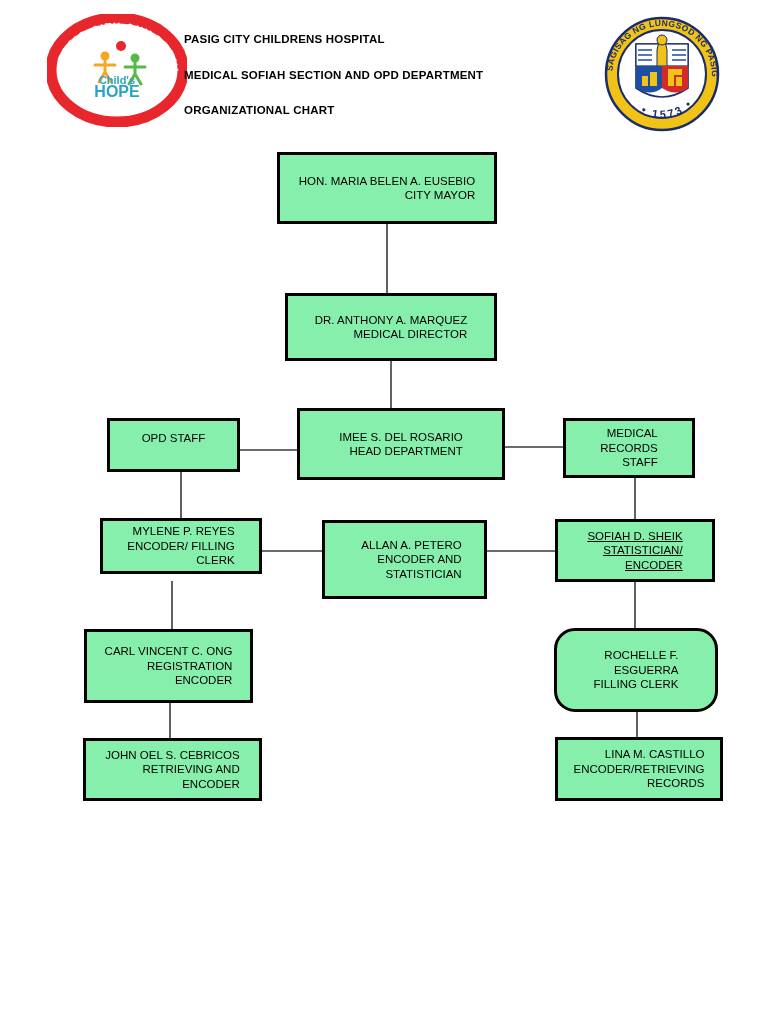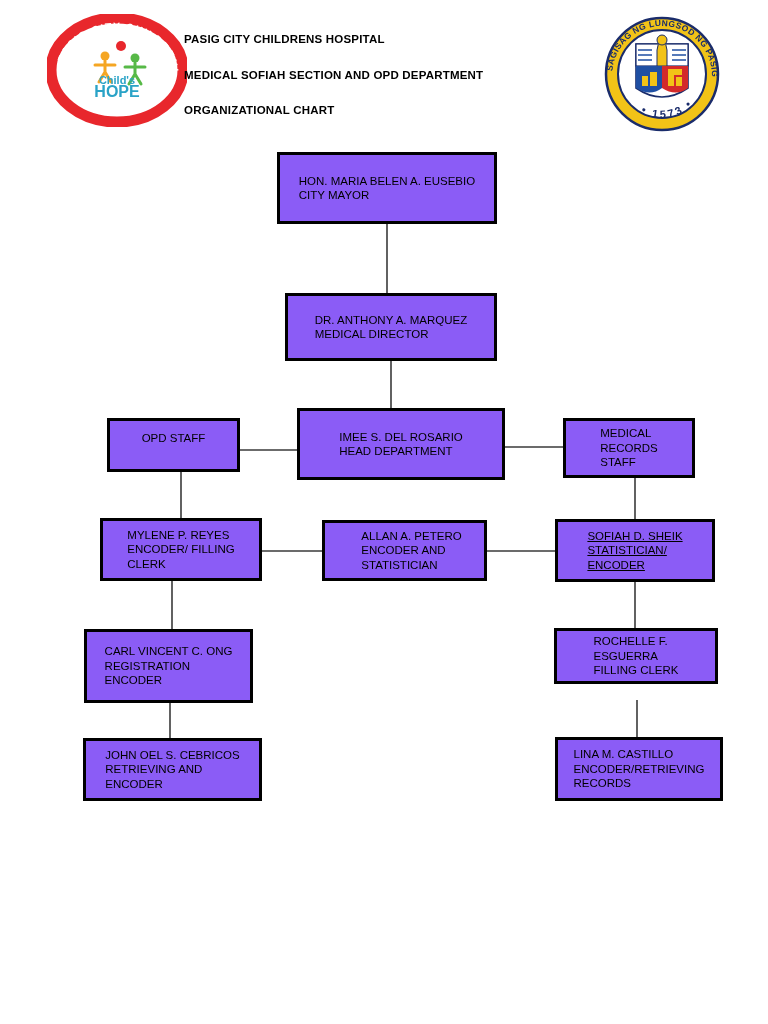--- a/index.html
+++ b/index.html
@@ -58,47 +58,47 @@
     position: absolute;
     left: 0; top: 0;
     width: 768px;
     height: 1024px;
     pointer-events: none;
   }
 
   .node {
     position: absolute;
     box-sizing: border-box;
-    background: #8b5cf6;
+    background: #86efac;
     border: 3px solid #000000;
     display: flex;
     align-items: center;
     justify-content: center;
-    text-align: left;
+    text-align: right;
     z-index: 2;
   }
   .node .node-text {
     font-size: 11.5px;
     line-height: 1.25;
     white-space: pre-line;
     padding: 0 4px;
   }
   .node.topalign { align-items: flex-start; padding-top: 10px; }
 
   
   #node-mayor       { left: 277px; top: 152px; width: 220px; height: 72px; }
   #node-director    { left: 285px; top: 293px; width: 212px; height: 68px; }
   #node-opd-staff   { left: 107px; top: 418px; width: 133px; height: 54px; }
   #node-head-dept   { left: 297px; top: 408px; width: 208px; height: 72px; }
   #node-mr-staff    { left: 563px; top: 418px; width: 132px; height: 60px; }
-  #node-mylene      { left: 100px; top: 518px; width: 162px; height: 63px; }
-  #node-allan       { left: 322px; top: 520px; width: 165px; height: 61px; padding-left: 14px; }
+  #node-mylene      { left: 100px; top: 518px; width: 162px; height: 56px; }
+  #node-allan       { left: 322px; top: 520px; width: 165px; height: 79px; padding-left: 14px; }
   #node-sofiah      { left: 555px; top: 519px; width: 160px; height: 63px; text-decoration: underline; }
   #node-carl        { left: 84px;  top: 629px; width: 169px; height: 74px; }
-  #node-rochelle    { left: 554px; top: 628px; width: 164px; height: 56px; }
+  #node-rochelle    { left: 554px; top: 628px; width: 164px; height: 84px; border-radius: 21px; }
   #node-john        { left: 83px;  top: 738px; width: 179px; height: 63px; }
   #node-lina        { left: 555px; top: 737px; width: 168px; height: 64px; }
 </style>
 </head>
 <body>
 
 <div id="header-area">
 
   <div class="logo" id="logo-hospital">
     <svg width="140" height="113" viewBox="0 0 140 113">

